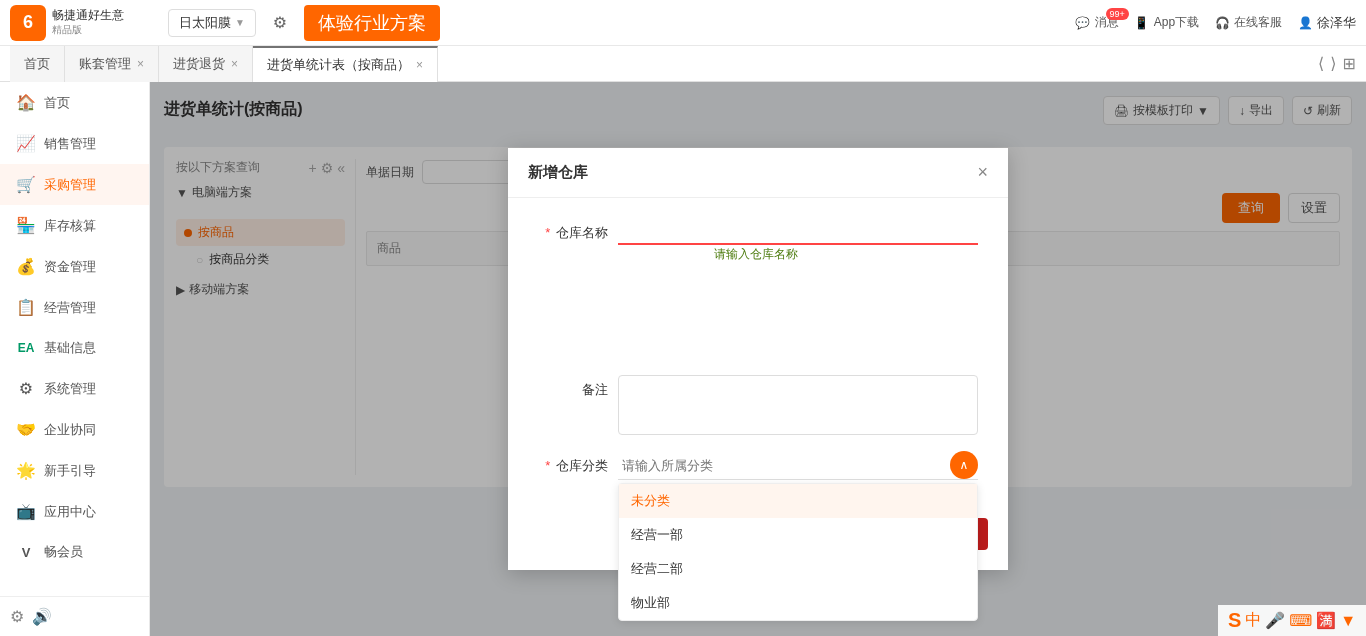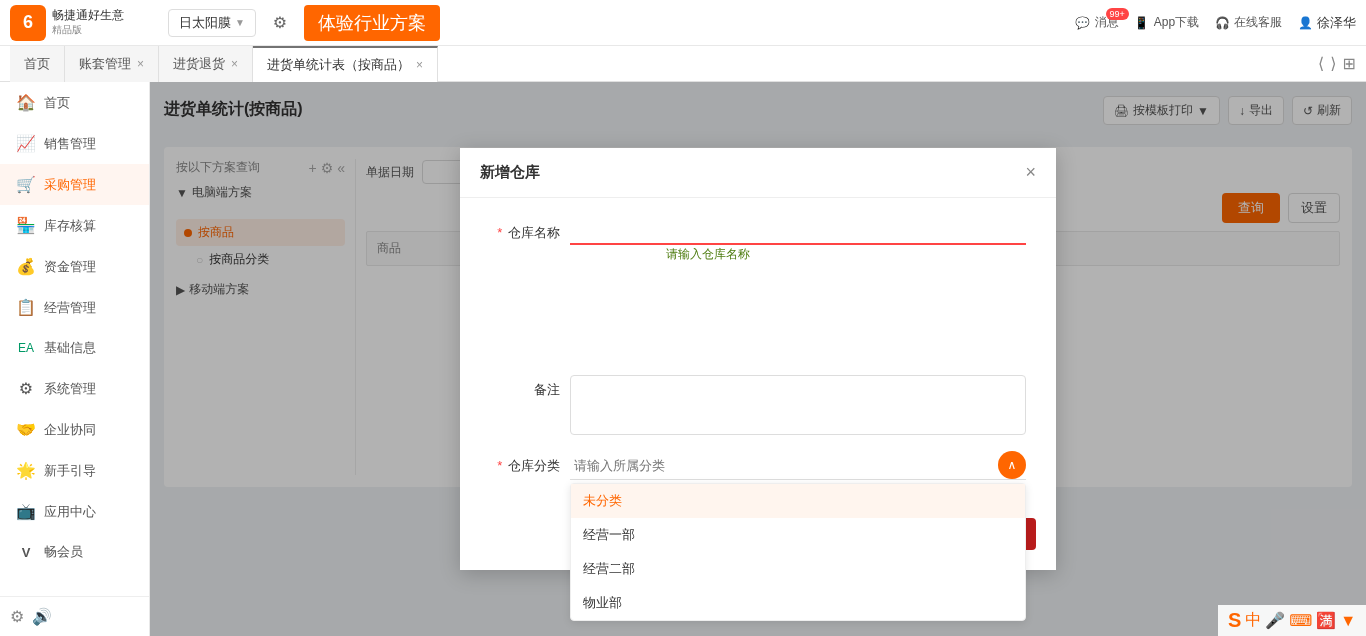--- a/index.html
+++ b/index.html
@@ -217,21 +217,21 @@
       position: absolute; top: 0; left: 0; right: 0; bottom: 0;
       background: rgba(0,0,0,0.3);
       z-index: 100;
       display: flex; align-items: center; justify-content: center;
     }
 
     
     .dialog {
       background: #fff;
       border-radius: 0;
-      width: 596px;
+      width: 500px;
       box-shadow: 0 4px 20px rgba(0,0,0,0.2);
       position: relative;
     }
     .dialog-header {
       padding: 14px 20px;
       border-bottom: 1px solid #eee;
       display: flex; align-items: center; justify-content: space-between;
     }
     .dialog-title { font-size: 15px; font-weight: bold; color: #333; }
     .dialog-close { font-size: 18px; color: #888; cursor: pointer; }
@@ -408,21 +408,21 @@
     </div>
     <div class="sidebar-item">
       <span class="icon">💰</span>
       <span>资金管理</span>
     </div>
     <div class="sidebar-item">
       <span class="icon">📋</span>
       <span>经营管理</span>
     </div>
     <div class="sidebar-item">
-      <span class="icon" style="font-size:12px;font-weight:normal;color:#009966;">EA</span>
+      <span class="icon" style="font-size:12px;font-weight:bold;color:#009966;">EA</span>
       <span>基础信息</span>
     </div>
     <div class="sidebar-item">
       <span class="icon">⚙</span>
       <span>系统管理</span>
     </div>
     <div class="sidebar-item">
       <span class="icon">🤝</span>
       <span>企业协同</span>
     </div>

